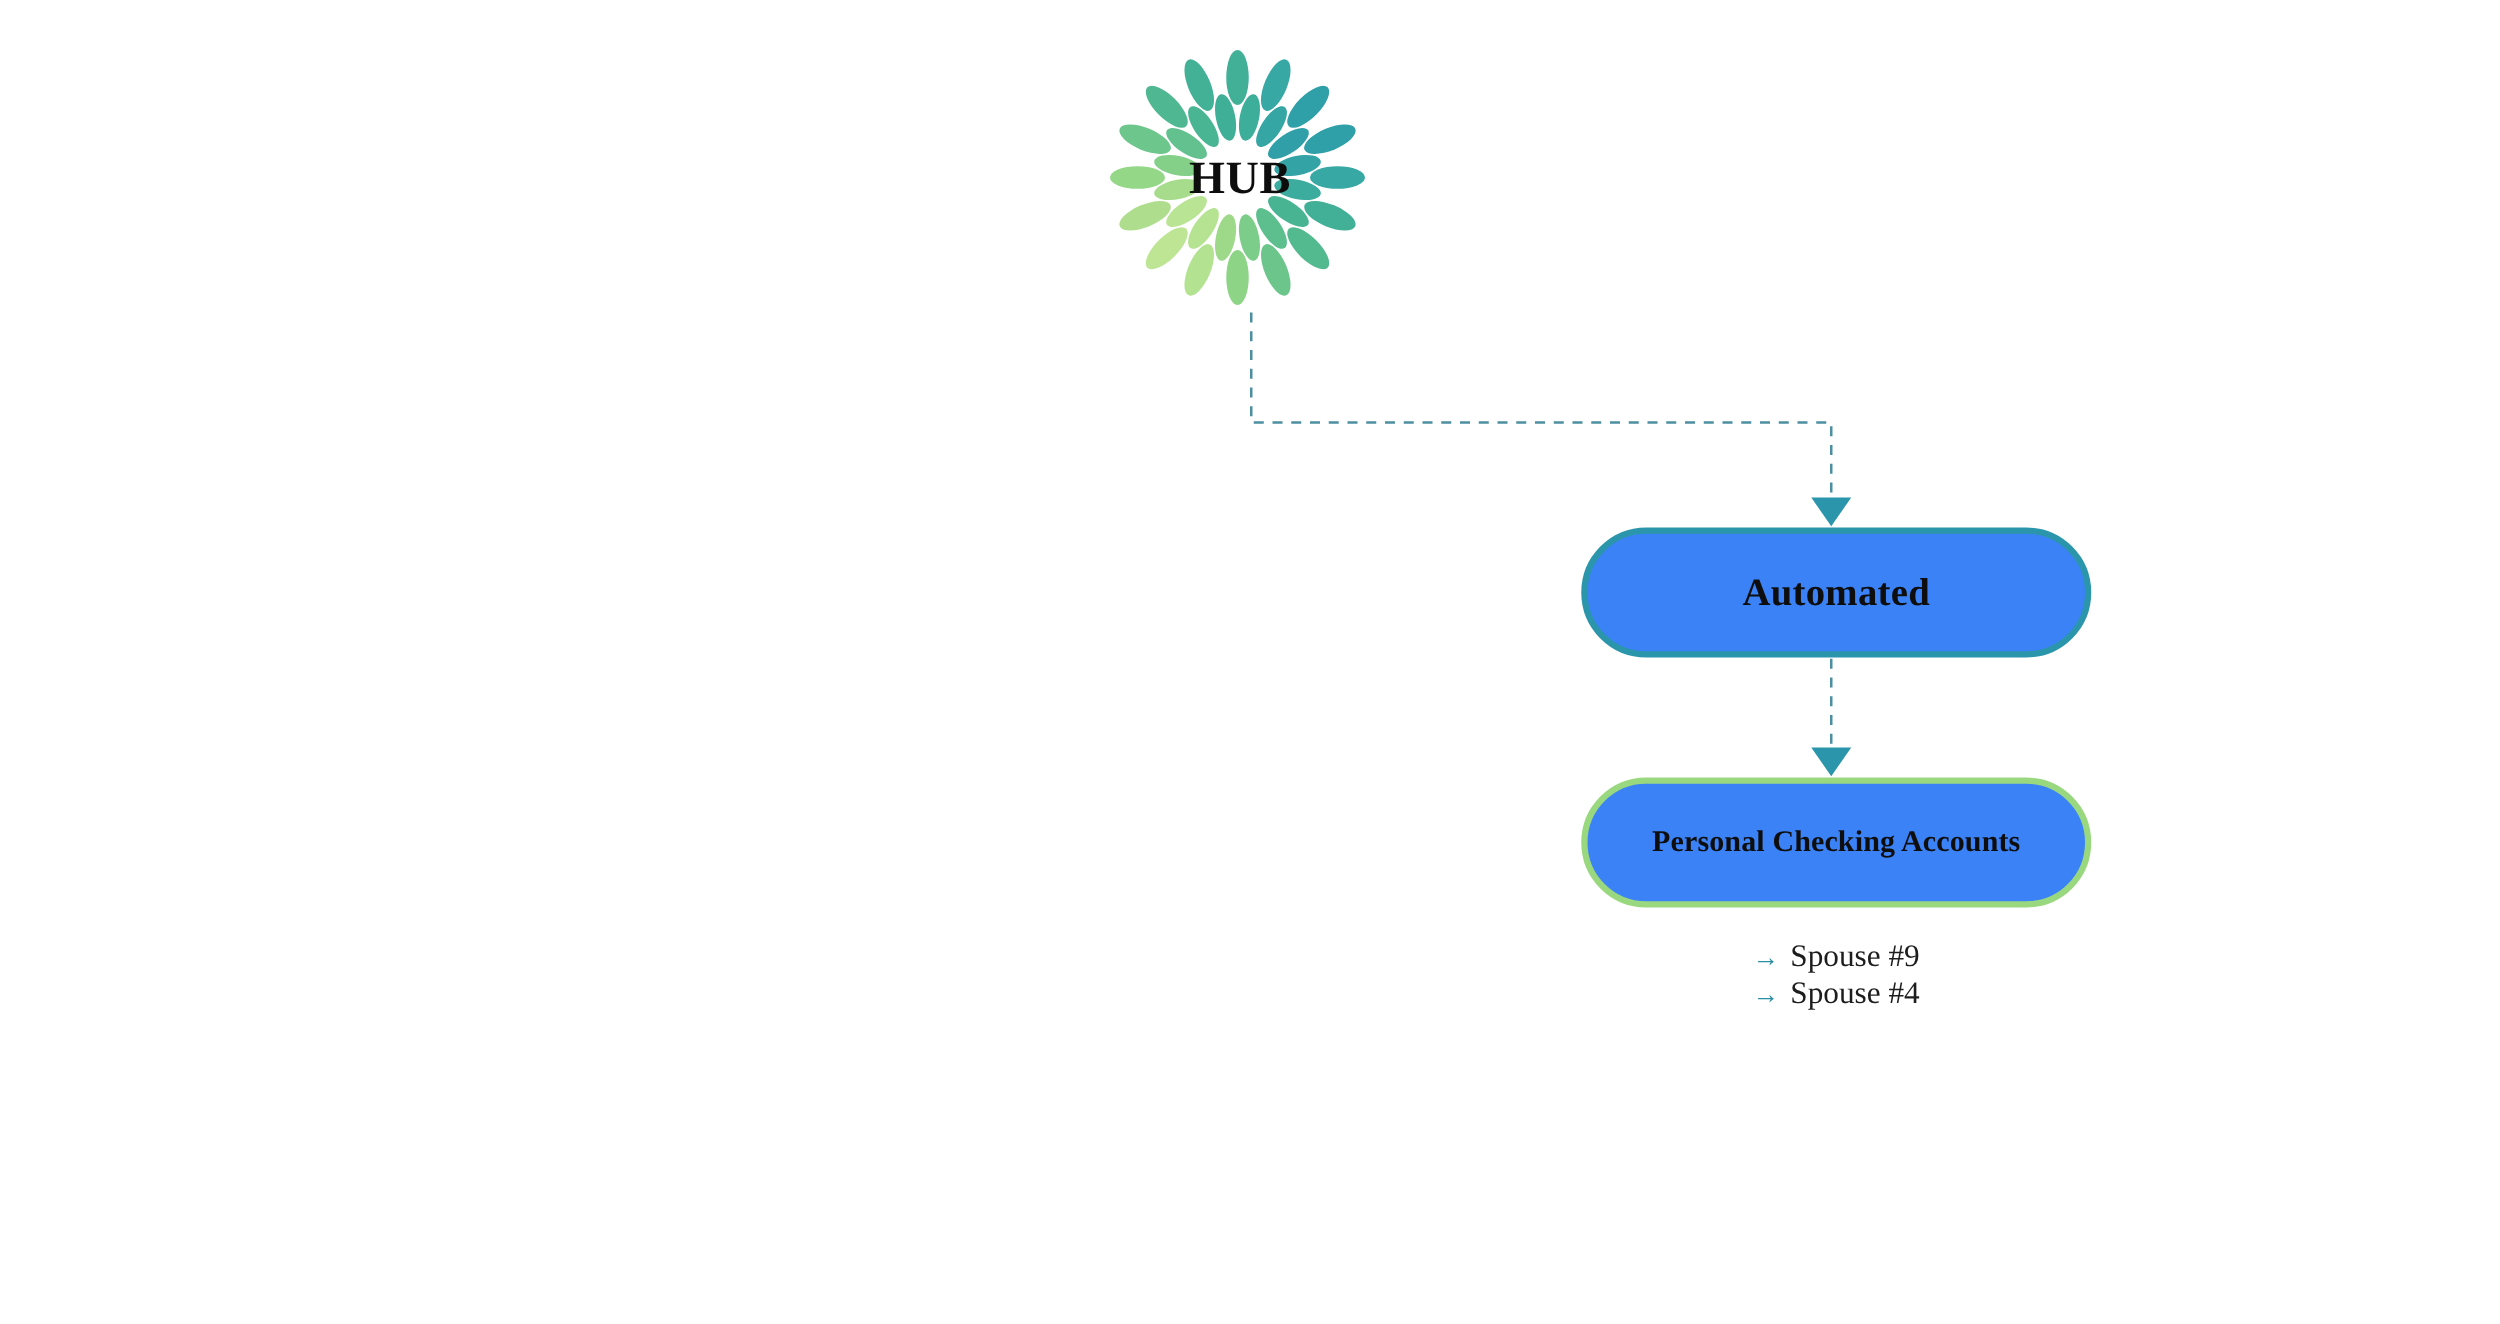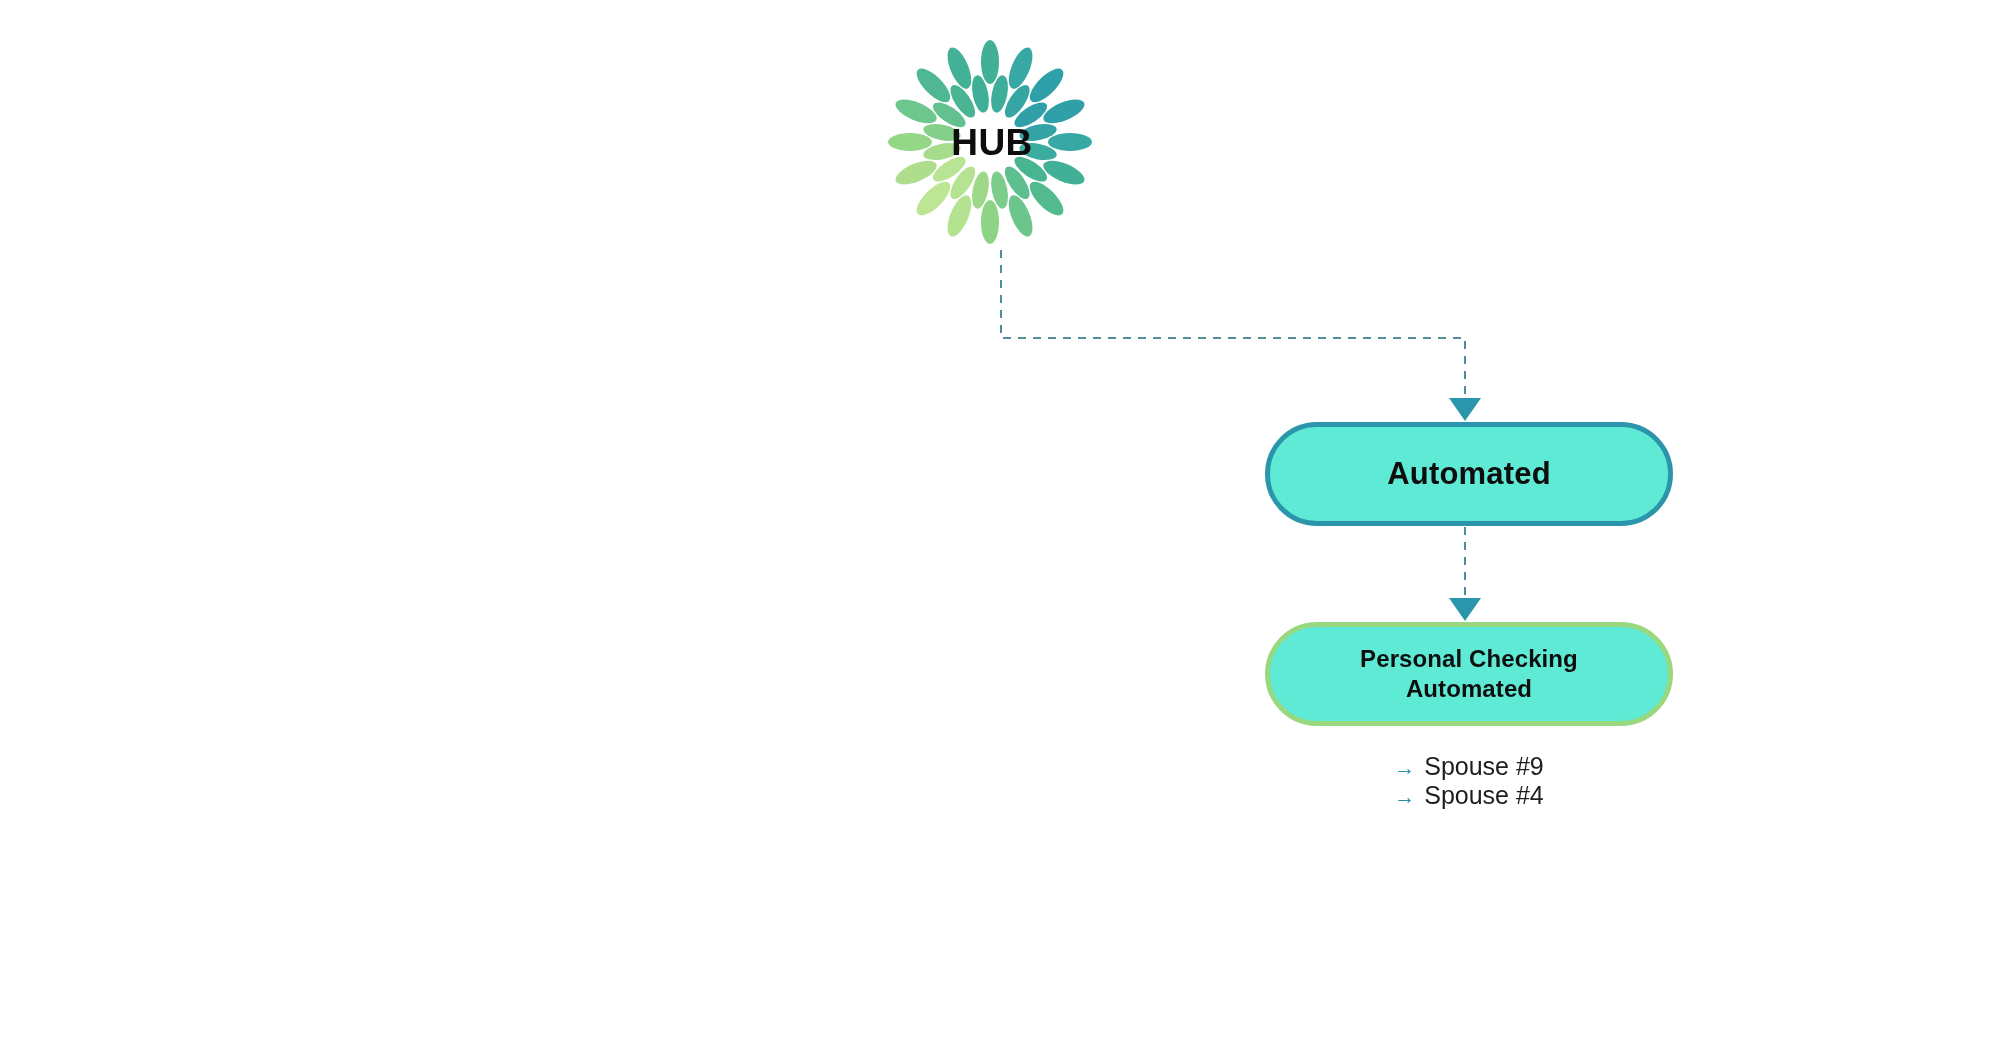--- a/index.html
+++ b/index.html
@@ -14,20 +14,21 @@
     overflow: hidden;
     font-family: "Liberation Sans", sans-serif;
     -webkit-font-smoothing: antialiased;
   }
 
   #canvas {
     position: absolute;
     inset: 0;
     width: 2000px;
     height: 905px;
+    font-family: Liberation Serif, serif;
   }
 
   
   #hub-node {
     position: absolute;
     left: 885px;
     top: 33px;
     width: 210px;
     height: 218px;
   }
@@ -64,21 +65,21 @@
     top: 0;
     width: 2000px;
     height: 1059px;
     pointer-events: none;
   }
 
   
   .node {
     position: absolute;
     box-sizing: border-box;
-    background: #5eead4;
+    background: #3b82f6;
     display: flex;
     align-items: center;
     justify-content: center;
     text-align: center;
     color: #0e0e0e;
     font-weight: 700;
   }
   #node-automated {
     left: 1265px;
     top: 422px;
@@ -269,21 +270,21 @@
       </g>
     </svg>
     <div id="hub-label">HUB</div>
   </div>
 
   <div class="node" id="node-automated">
     <span class="node-text">Automated</span>
   </div>
 
   <div class="node" id="node-checking">
-    <span class="node-text">Personal Checking Automated</span>
+    <span class="node-text">Personal Checking Accounts</span>
   </div>
 
   <div id="checking-sublist">
     <div class="sub-item">
       <span class="sub-arrow">→</span>
       <span>Spouse #9</span>
     </div>
     <div class="sub-item">
       <span class="sub-arrow">→</span>
       <span>Spouse #4</span>

